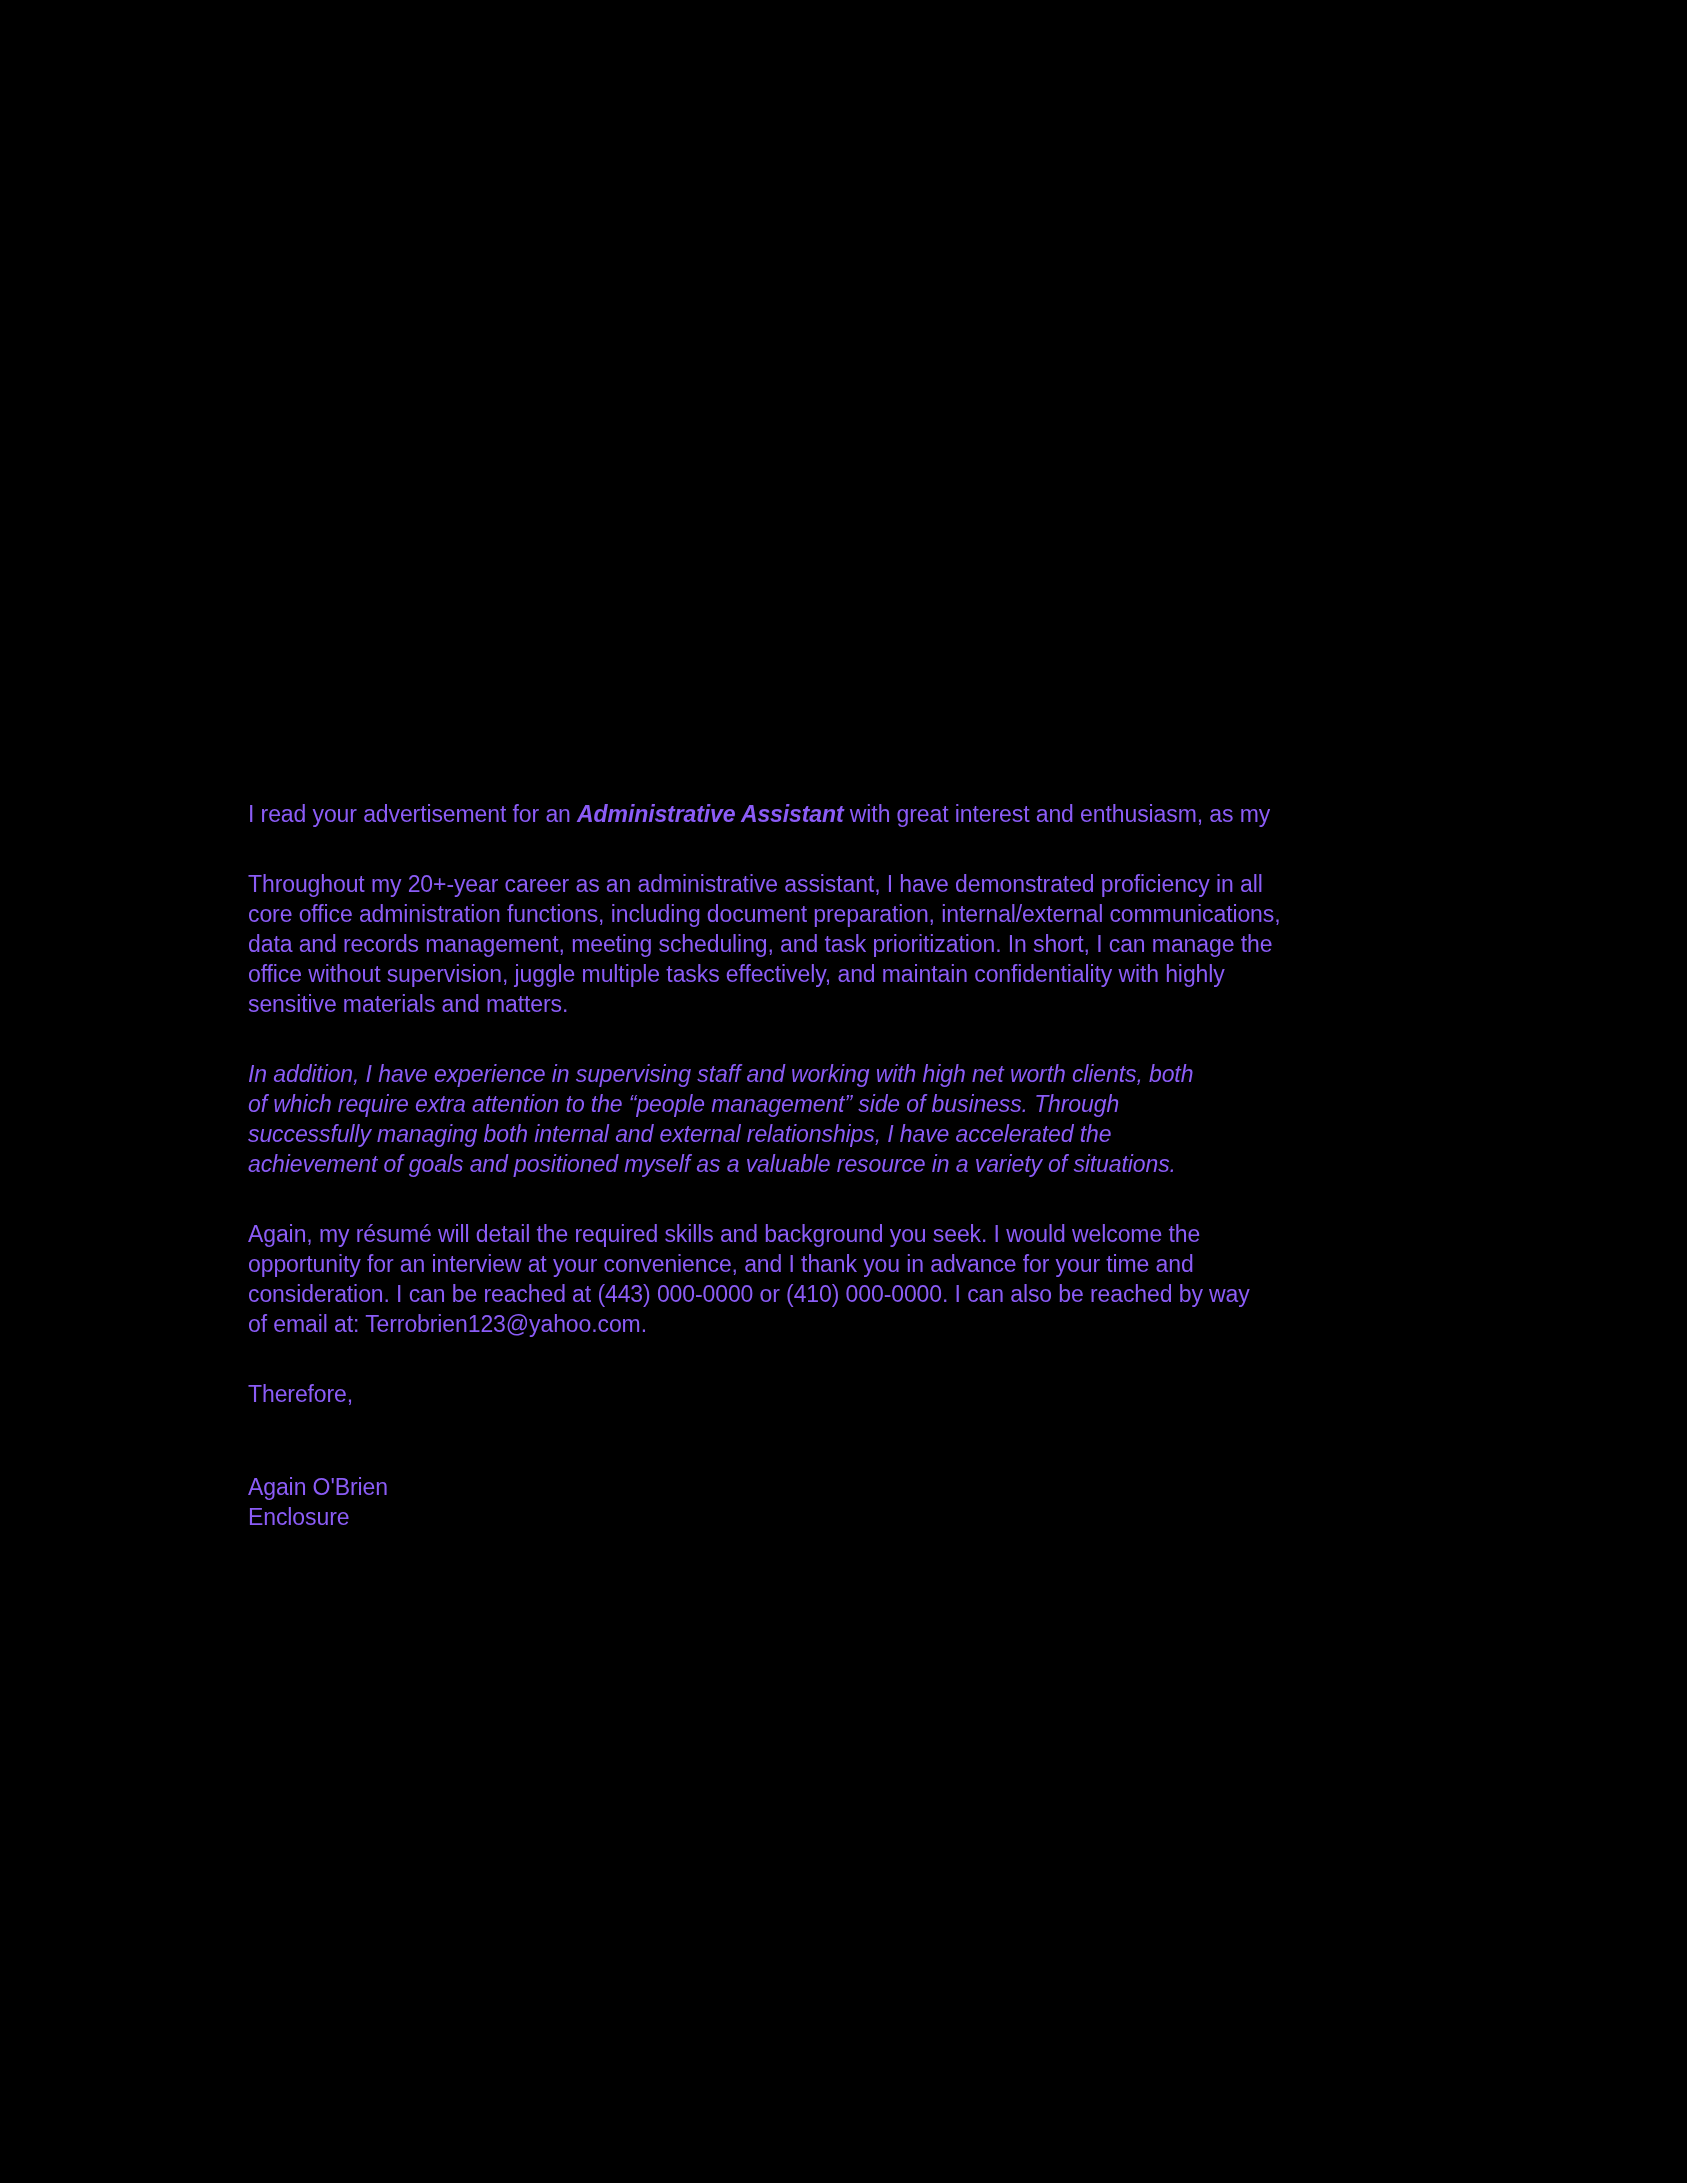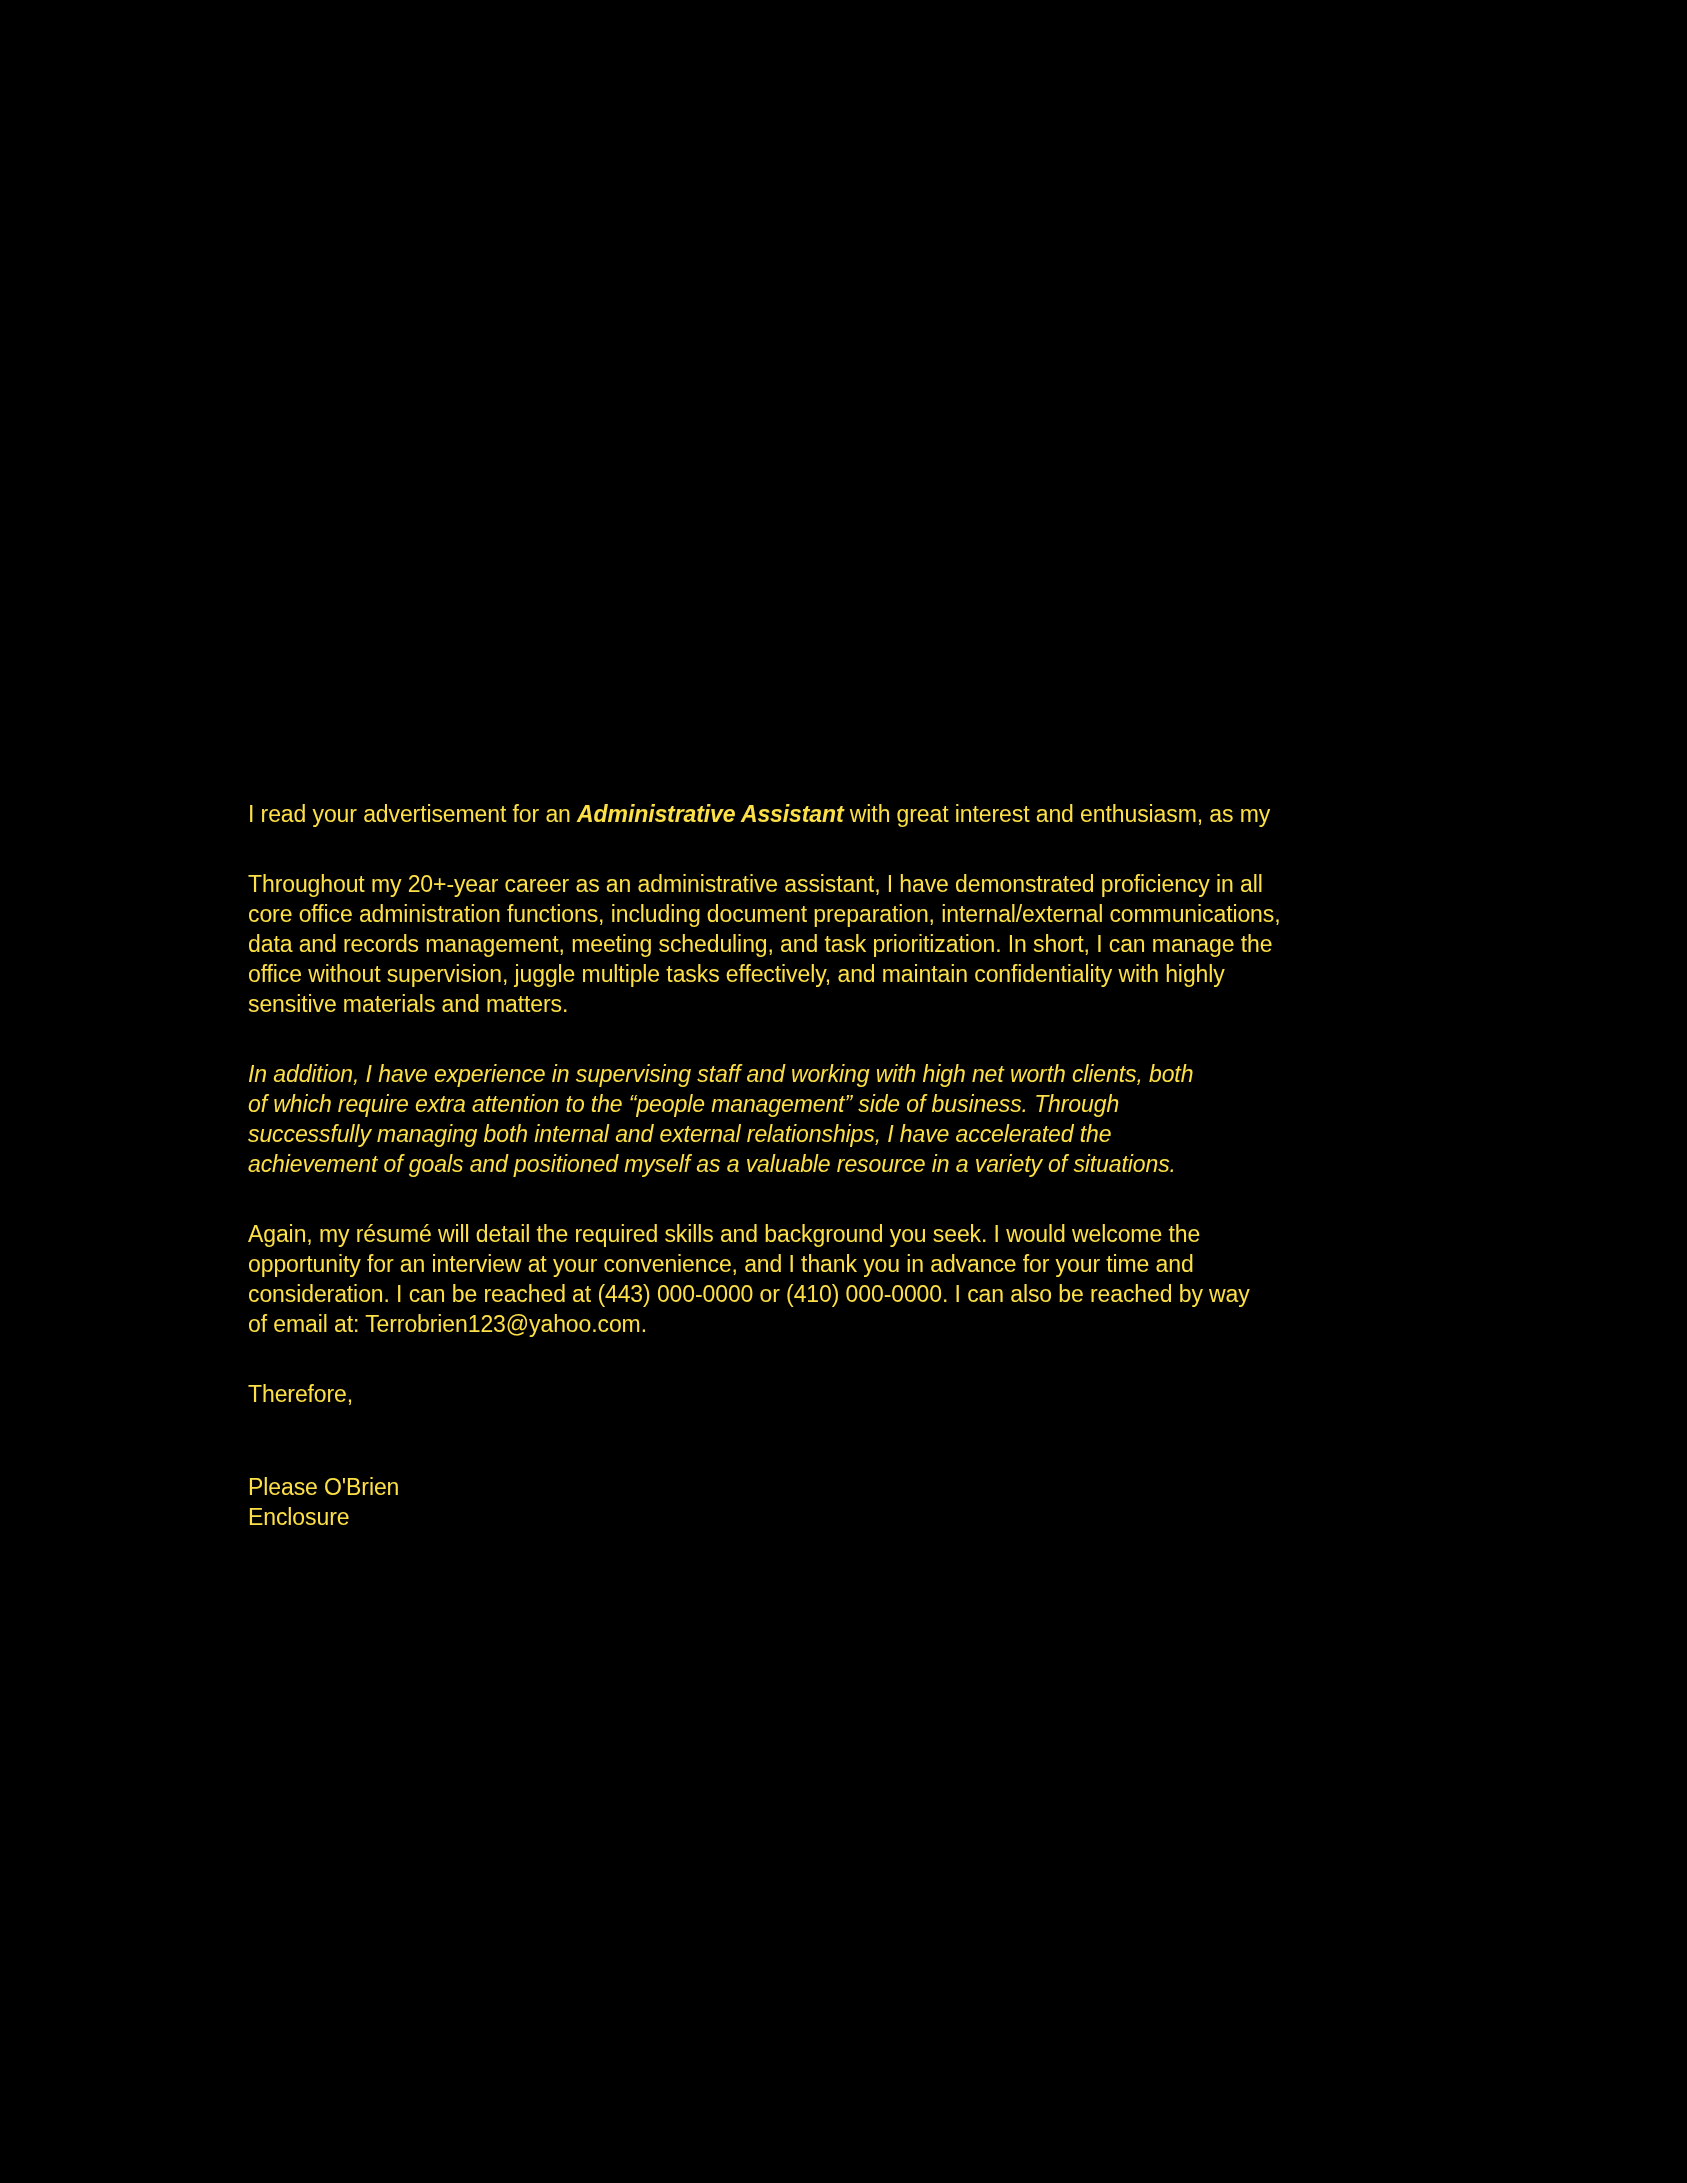--- a/index.html
+++ b/index.html
@@ -13,21 +13,21 @@
     height: 2183px;
     background: #000000;
     overflow: hidden;
     font-family: "Liberation Sans", sans-serif;
   }
   .letter-body {
     position: absolute;
     left: 248px;
     top: 799px;
     width: 1191px;
-    color: #fde047;
+    color: #8b5cf6;
     font-size: 23px;
     line-height: 30px;
     letter-spacing: -0.1px;
   }
   .letter-body p {
     margin: 0 0 40px 0;
     white-space: pre-line;
   }
   .em {
     font-weight: bold;
@@ -65,18 +65,18 @@
 achievement of goals and positioned myself as a valuable resource in a variety of situations.</p>
 
 
     <p>Again, my résumé will detail the required skills and background you seek. I would welcome the
 opportunity for an interview at your convenience, and I thank you in advance for your time and
 consideration.  I can be reached at (443) 000-0000 or (410) 000-0000.  I can also be reached by way
 of email at: Terrobrien123@yahoo.com.</p>
 
     <p>Therefore,</p>
 
-    <p class="signature-block">Please O'Brien
+    <p class="signature-block">Again O'Brien
 Enclosure</p>
 
   </div>
 </div>
 
 
 </body></html>

